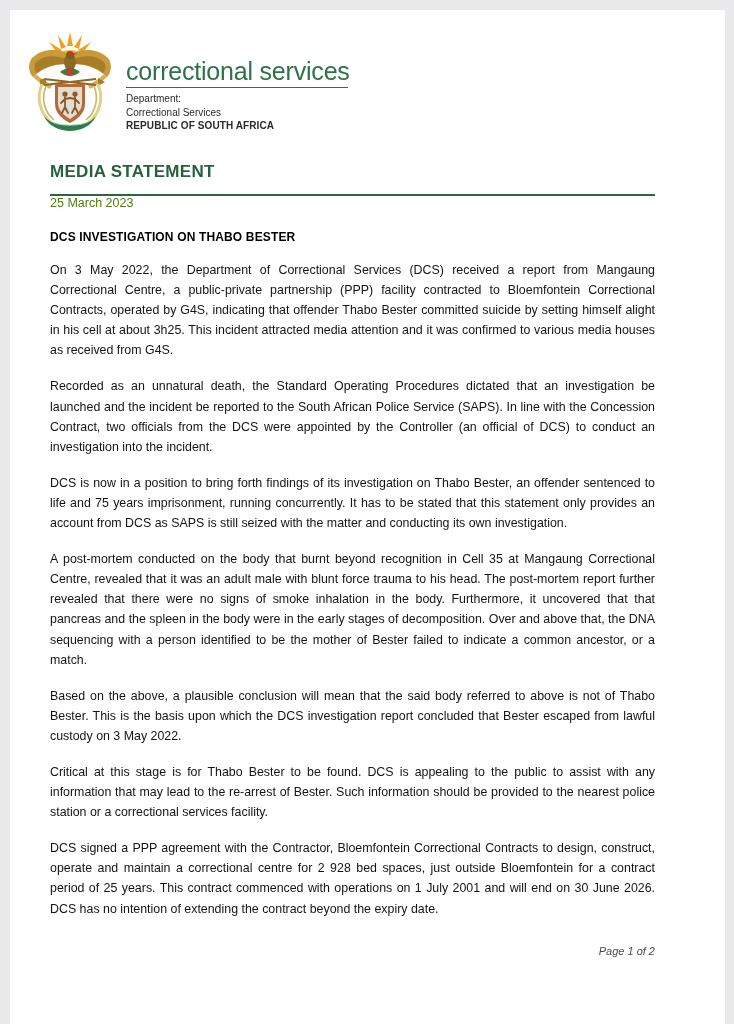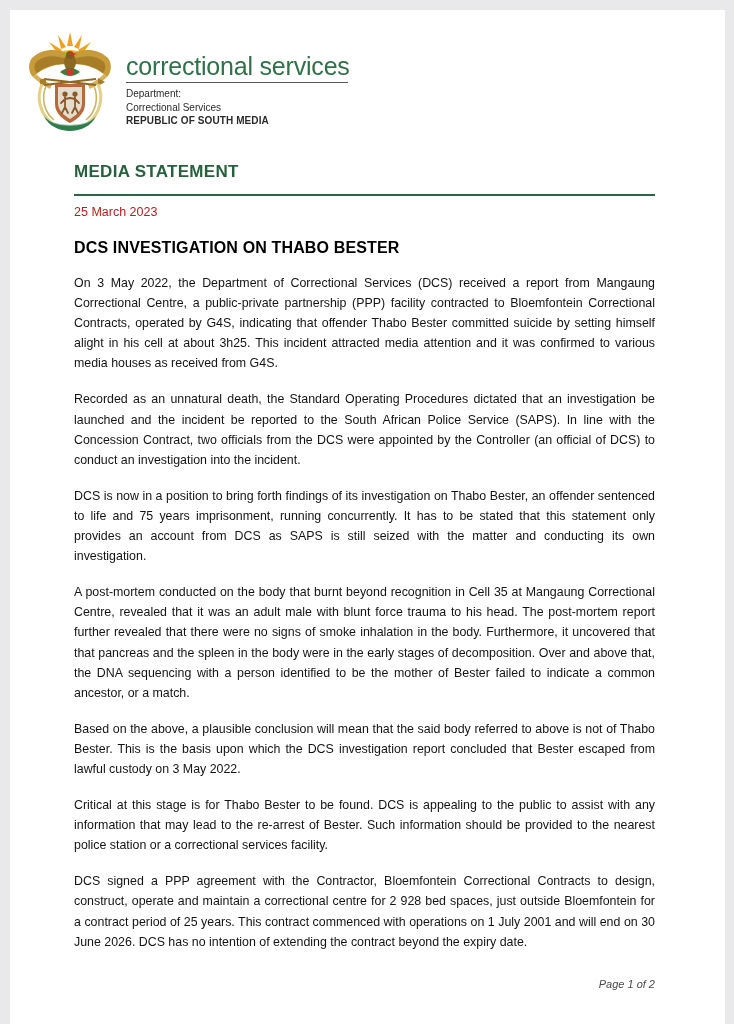--- a/index.html
+++ b/index.html
@@ -19,21 +19,21 @@
     width: 715px;
     height: 1014px;
     background: #ffffff;
     box-sizing: border-box;
     overflow: hidden;
   }
 
   
   .letterhead {
     display: flex;
-    align-items: center;
+    align-items: flex-end;
     padding: 18px 0 0 12px;
   }
 
   .coat-of-arms {
     width: 96px;
     height: 104px;
     flex: 0 0 96px;
     margin-right: 8px;
   }
   .coat-of-arms svg { display: block; width: 100%; height: 100%; }
@@ -64,45 +64,44 @@
     line-height: 1.32;
     white-space: nowrap;
   }
   .dept-line.country {
     font-weight: bold;
     letter-spacing: 0.1px;
   }
 
   
   .doc-body {
-    padding: 0 70px 0 64px;
+    padding: 0 70px 0 40px;
   }
 
   .statement-heading {
     font-size: 17px;
     font-weight: bold;
     color: #27603d;
     letter-spacing: 0.3px;
     margin: 30px 0 0 0;
   }
 
   .heading-rule {
     height: 2px;
     background: #2b6545;
     margin: 12px 0 0 0;
   }
 
   .doc-date {
     font-size: 12.5px;
-    color: #b91c1c;
-    margin-top: 9px;
+    color: #4d7c0f;
   }
 
   .doc-subject {
-    font-size: 16px;
+    font-size: 12px;
     font-weight: bold;
     color: #000000;
     margin-top: 20px;
     letter-spacing: 0.15px;
   }
 
   .paragraphs {
     margin-top: 16px;
   }
 
@@ -180,21 +179,21 @@
         <path d="M22 88 C30 100 66 100 74 88 C70 98 58 103 48 103 C38 103 26 98 22 88 Z" fill="#2f7d4a"></path>
         <path d="M27 92 C34 99 62 99 69 92" fill="none" stroke="#d6e6d8" stroke-width="0.7"></path>
       </svg>
     </div>
 
     <div class="letterhead-text">
       <div class="brand-wordmark">correctional services</div>
       <div class="brand-rule"></div>
       <div class="dept-line">Department:</div>
       <div class="dept-line">Correctional Services</div>
-      <div class="dept-line country">REPUBLIC OF SOUTH MEDIA</div>
+      <div class="dept-line country">REPUBLIC OF SOUTH AFRICA</div>
     </div>
   </div>
 
   <div class="doc-body">
 
     <div class="statement-heading">MEDIA STATEMENT</div>
 
     <div class="heading-rule"></div>
 
     <div class="doc-date">25 March 2023</div>

